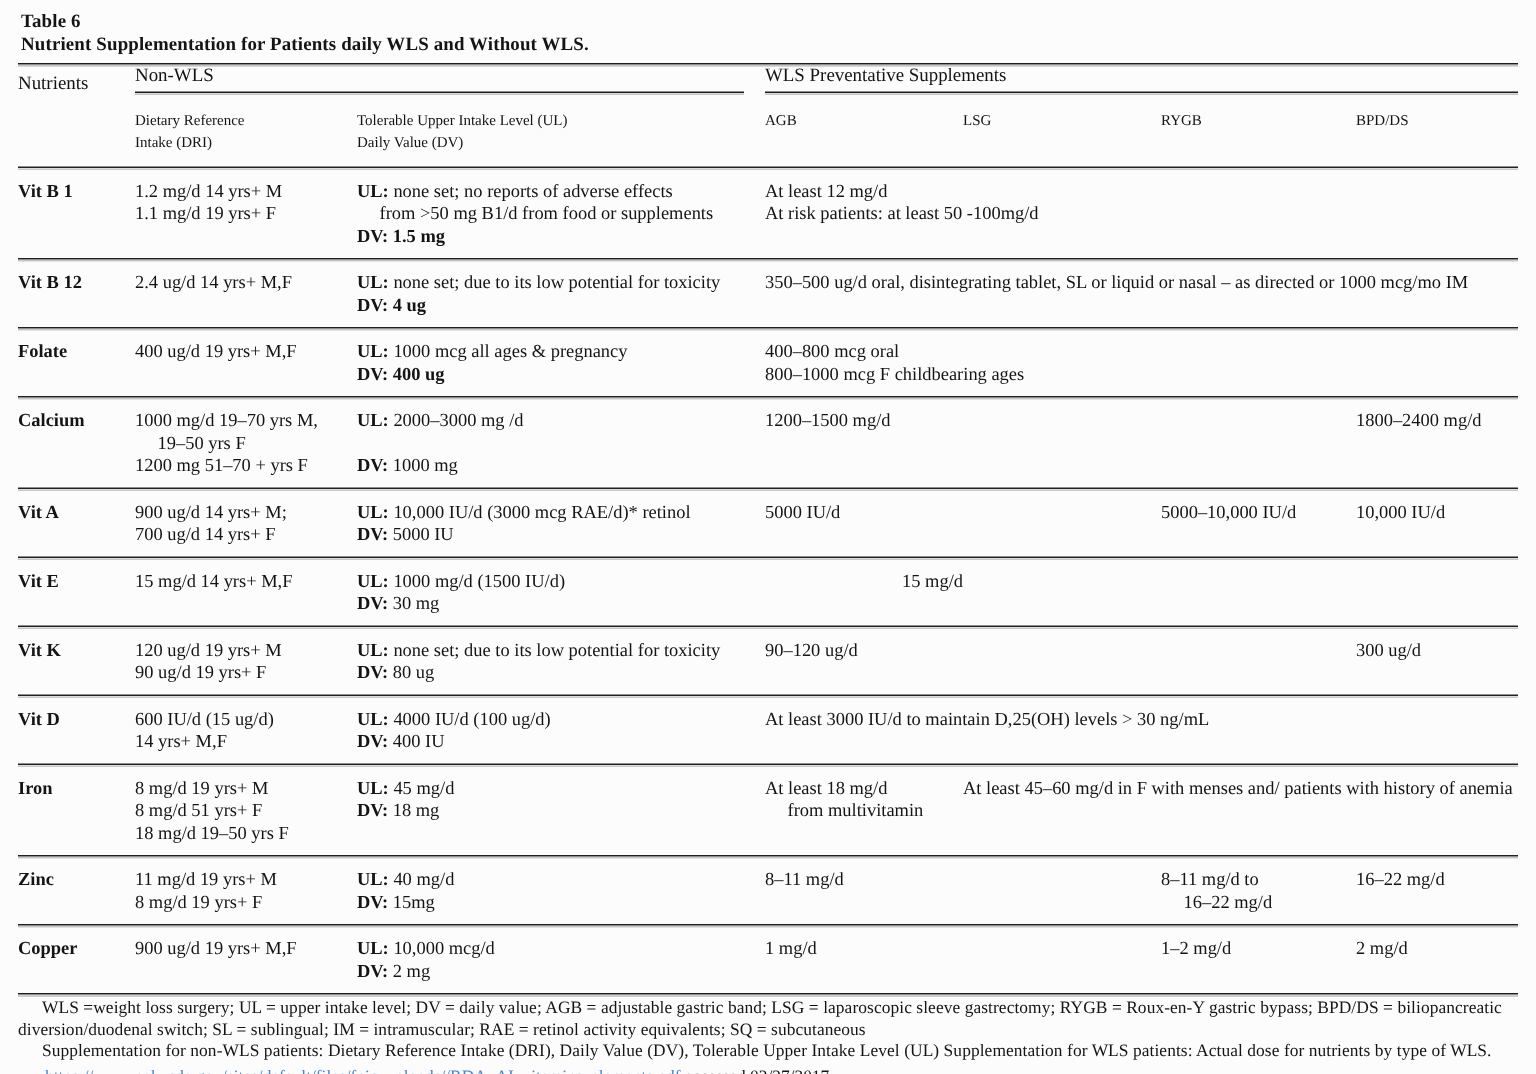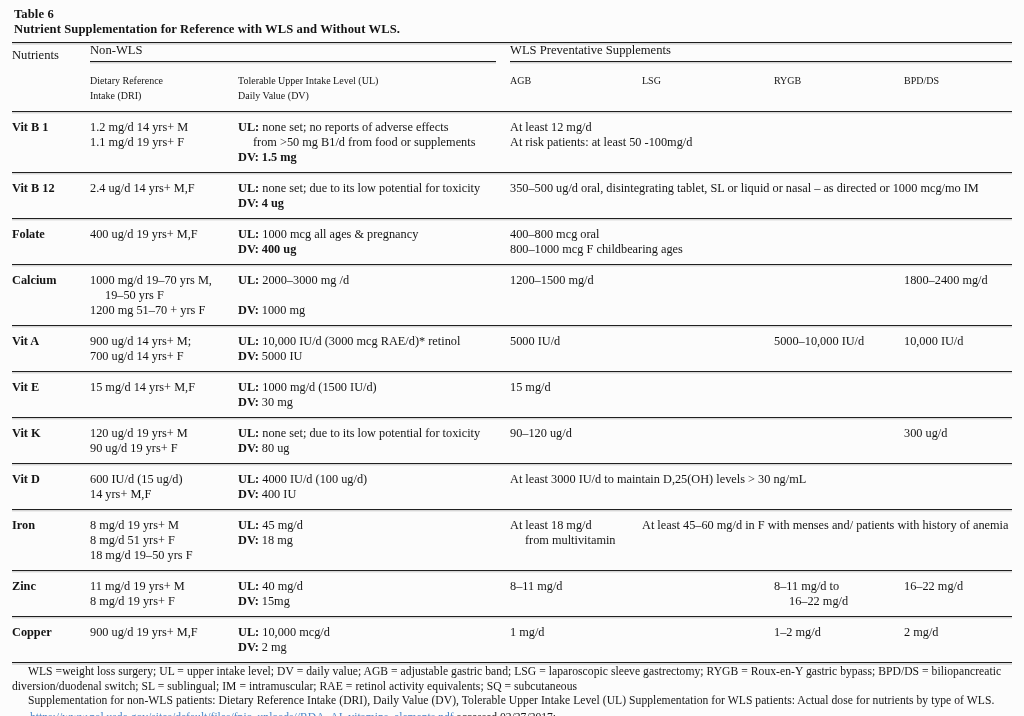--- a/index.html
+++ b/index.html
@@ -154,21 +154,21 @@
   .lnk { color: #4a86c8; }
   .acc { color: #141414; }
 </style>
 </head>
 <body>
 
 <div class="page">
 
   <div class="caption-wrap">
     <div class="caption-num">Table 6</div>
-    <div class="caption-text">Nutrient Supplementation for Reference with WLS and Without WLS.</div>
+    <div class="caption-text">Nutrient Supplementation for Patients daily WLS and Without WLS.</div>
   </div>
 
   <div style="padding:5px 12px 0 12px;">
     <div class="rule"></div>
   </div>
 
   <table class="t">
     <colgroup>
       <col class="c-nutrient">
         <col class="c-dri">
@@ -274,21 +274,21 @@
         </tr>
         <tr class="rule-row">
           <td colspan="7">
             <div class="row-rule"></div>
           </td>
         </tr>
         <tr class="brow">
           <td class="nut">Vit E</td>
           <td><span class="line">15 mg/d 14 yrs+ M,F</span></td>
           <td><span class="b">UL: </span><span class="line">1000 mg/d (1500 IU/d)</span><br><span class="b">DV: </span><span class="line">30 mg</span></td>
-          <td style="white-space: nowrap;"><span class="line">15 mg/d</span></td>
+          <td style="white-space: nowrap; text-align: right;"><span class="line">15 mg/d</span></td>
           <td style="white-space: nowrap;"></td>
           <td style="white-space: nowrap;"></td>
           <td style="white-space: nowrap;"></td>
         </tr>
         <tr class="rule-row">
           <td colspan="7">
             <div class="row-rule"></div>
           </td>
         </tr>
         <tr class="brow">

